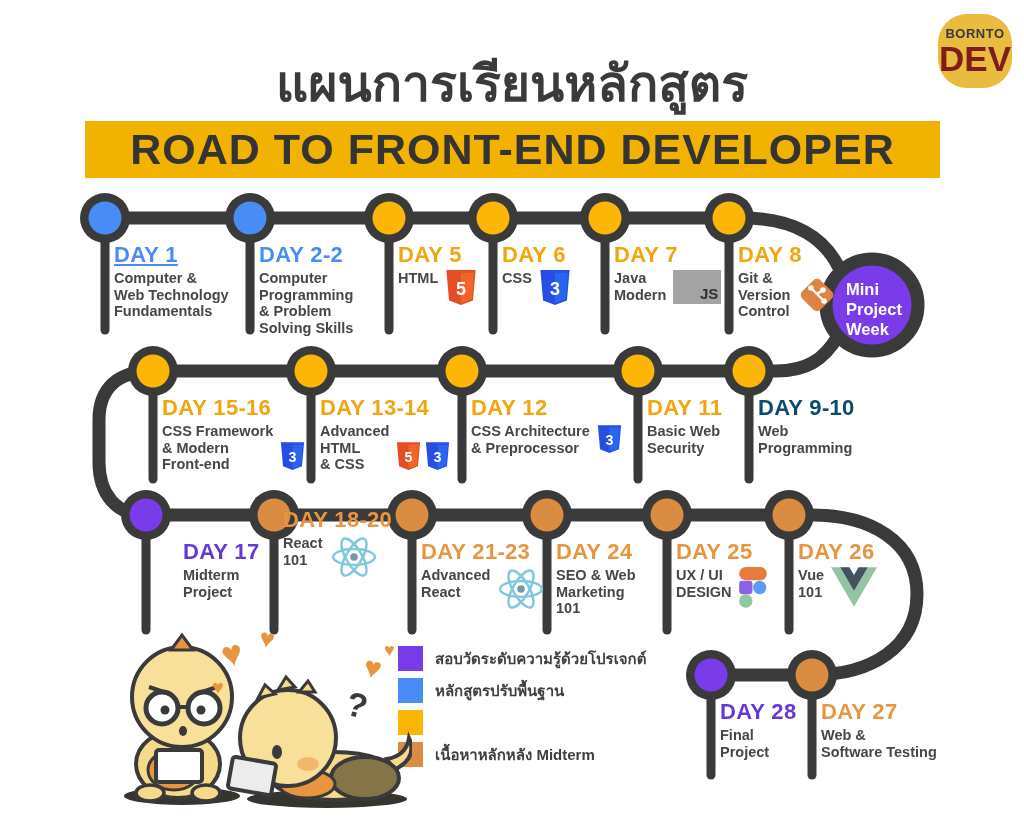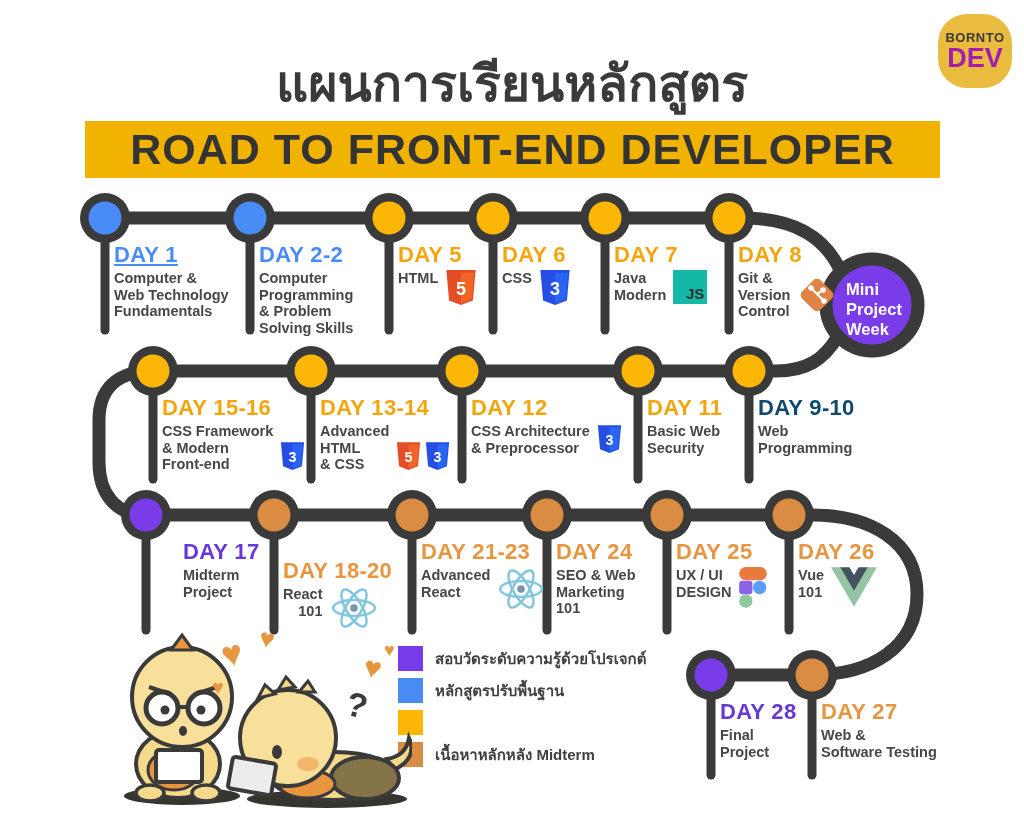--- a/index.html
+++ b/index.html
@@ -15,40 +15,40 @@
   .banner{
     position:absolute;left:85px;top:121px;width:855px;height:57px;
     background:var(--banner-bg);display:flex;align-items:center;justify-content:center;
   }
   .banner-text{font-size:43px;font-weight:800;color:#343434;letter-spacing:1px;white-space:nowrap;}
   .logo{
     position:absolute;left:938px;top:14px;width:74px;height:74px;background:var(--logo-bg);
     display:flex;flex-direction:column;align-items:center;justify-content:center;line-height:1;border-radius:29px;
   }
   .logo-top{font-size:13px;font-weight:800;color:#3A3A3A;letter-spacing:.5px;}
-  .logo-bottom{font-size:27px;font-weight:800;color:#a21caf;margin-top:1px;}
+  .logo-bottom{font-size:35px;font-weight:800;color:#7f1d1d;margin-top:1px;}
   
   svg.timeline{position:absolute;left:0;top:0;}
   .tl-path{fill:none;stroke:var(--path);stroke-width:13;stroke-linecap:round;}
   .tl-stem{stroke:var(--path);stroke-width:9;stroke-linecap:round;}
   .tl-ring{fill:var(--purple);stroke:var(--path);stroke-width:13;}
   .node-outer{fill:var(--path);}
   
   .tl-item{position:absolute;}
   .day-label{font-size:22px;font-weight:800;letter-spacing:.3px;white-space:nowrap;}
   .item-body{display:flex;gap:7px;margin-top:2px;}
   .topic-text{font-size:14.5px;font-weight:700;color:var(--topic);line-height:1.14;white-space:pre-line;}
   .icons{display:flex;gap:4px;}
   .icons.center{align-items:center;}
   .icons.end{align-items:flex-end;padding-bottom:2px;}
   .icons.start{align-items:flex-start;}
   .shield{width:25px;height:29px;}
   .row1 .shield{width:32px;height:36px;}
   .jsbox{
-    width:34px;height:34px;background:#14b8a6;color:#32302A;font-size:15px;font-weight:800;
+    width:48px;height:34px;background:#a3a3a3;color:#32302A;font-size:15px;font-weight:800;
     display:flex;align-items:flex-end;justify-content:flex-end;padding:0 3px 2px 0;box-sizing:border-box;
   }
   
   .mini-label{
     position:absolute;left:846px;top:279px;color:#fff;font-size:16.5px;font-weight:800;
     line-height:1.22;white-space:pre-line;
   }
   
   .legend{position:absolute;left:398px;top:646px;}
   .legend-row{display:flex;align-items:center;margin-bottom:7px;height:25px;}
@@ -280,21 +280,21 @@
 Programming</div>
         </div>
       </div>
       <div class="tl-item row3" style="left: 155px; top: 539px; margin-left: 28px;">
         <div class="day-label" style="color: rgb(102, 56, 216);">DAY 17</div>
         <div class="item-body">
           <div class="topic-text">Midterm
 Project</div>
         </div>
       </div>
-      <div class="tl-item row3" style="left: 283px; top: 558px; text-align: right;">
+      <div class="tl-item row3" style="left: 283px; top: 507px;">
         <div class="day-label" style="color: rgb(232, 149, 63);">DAY 18-20</div>
         <div class="item-body">
           <div class="topic-text">React
 101</div>
           <div class="icons center">
             <svg width="48" height="44" viewBox="-23 -21 46 42">
       <g stroke="#82C7DE" stroke-width="2.4" fill="none">
         <ellipse rx="20" ry="7.6"></ellipse>
                 <ellipse rx="20" ry="7.6" transform="rotate(60)"></ellipse>
         <ellipse rx="20" ry="7.6" transform="rotate(120)"></ellipse>

